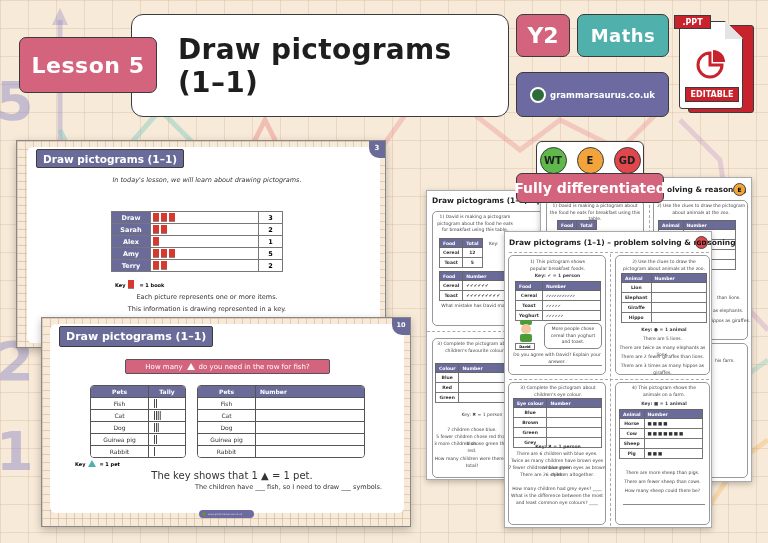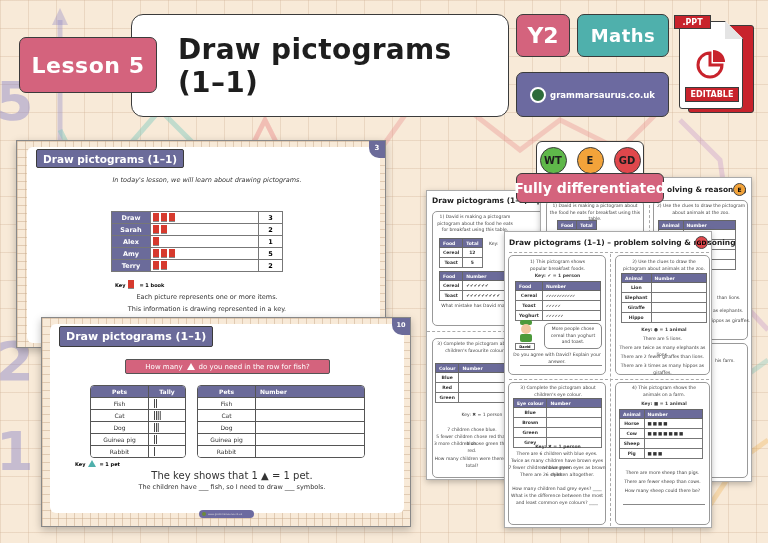--- a/index.html
+++ b/index.html
@@ -251,21 +251,21 @@
           <td></td>
         </tr>
   </tbody>
     </table>
   <div style="position:absolute;left:33px;top:142px;font-size:5px;font-weight:bold;display:flex;align-items:center;gap:3px;">
     <span>Key</span>
     <span class="tri" style="color:#4fb0ac;"></span>
     <span>= 1 pet</span>
   </div>
   <div class="slide-text" style="left:40px;top:152px;width:300px;font-size:10px;">The key shows that 1 ▲ = 1 pet.</div>
-  <div class="slide-text" style="left:40px;top:165px;width:300px;font-size:6.5px;">The children have ___ fish, so I need to draw ___ symbols.</div>
+  <div class="slide-text" style="left:40px;top:165px;width:300px;font-size:6.5px;text-align:right;">The children have ___ fish, so I need to draw ___ symbols.</div>
   <div style="position:absolute;left:157px;top:192px;width:55px;height:8px;background:#6c6aa0;border-radius:4px;display:flex;align-items:center;padding-left:3px;gap:2px;">
     <span class="foot-dot"></span>
     <span style="font-size:2.5px;color:#ddd;">www.grammarsaurus.co.uk</span>
   </div>
 </div>
 
 <div class="sheet" style="left:426px;top:190px;width:140px;height:290px;">
   <div class="sheet-title" style="left:5px;top:5px;">Draw pictograms (1–1) – p</div>
   <div class="sheet-box" style="left:5px;top:20px;width:140px;height:115px;"></div>
   <div class="sheet-text" style="left:8px;top:23px;width:80px;">1) David is making a pictogram pictogram about the food he eats for breakfast using this table.</div>

